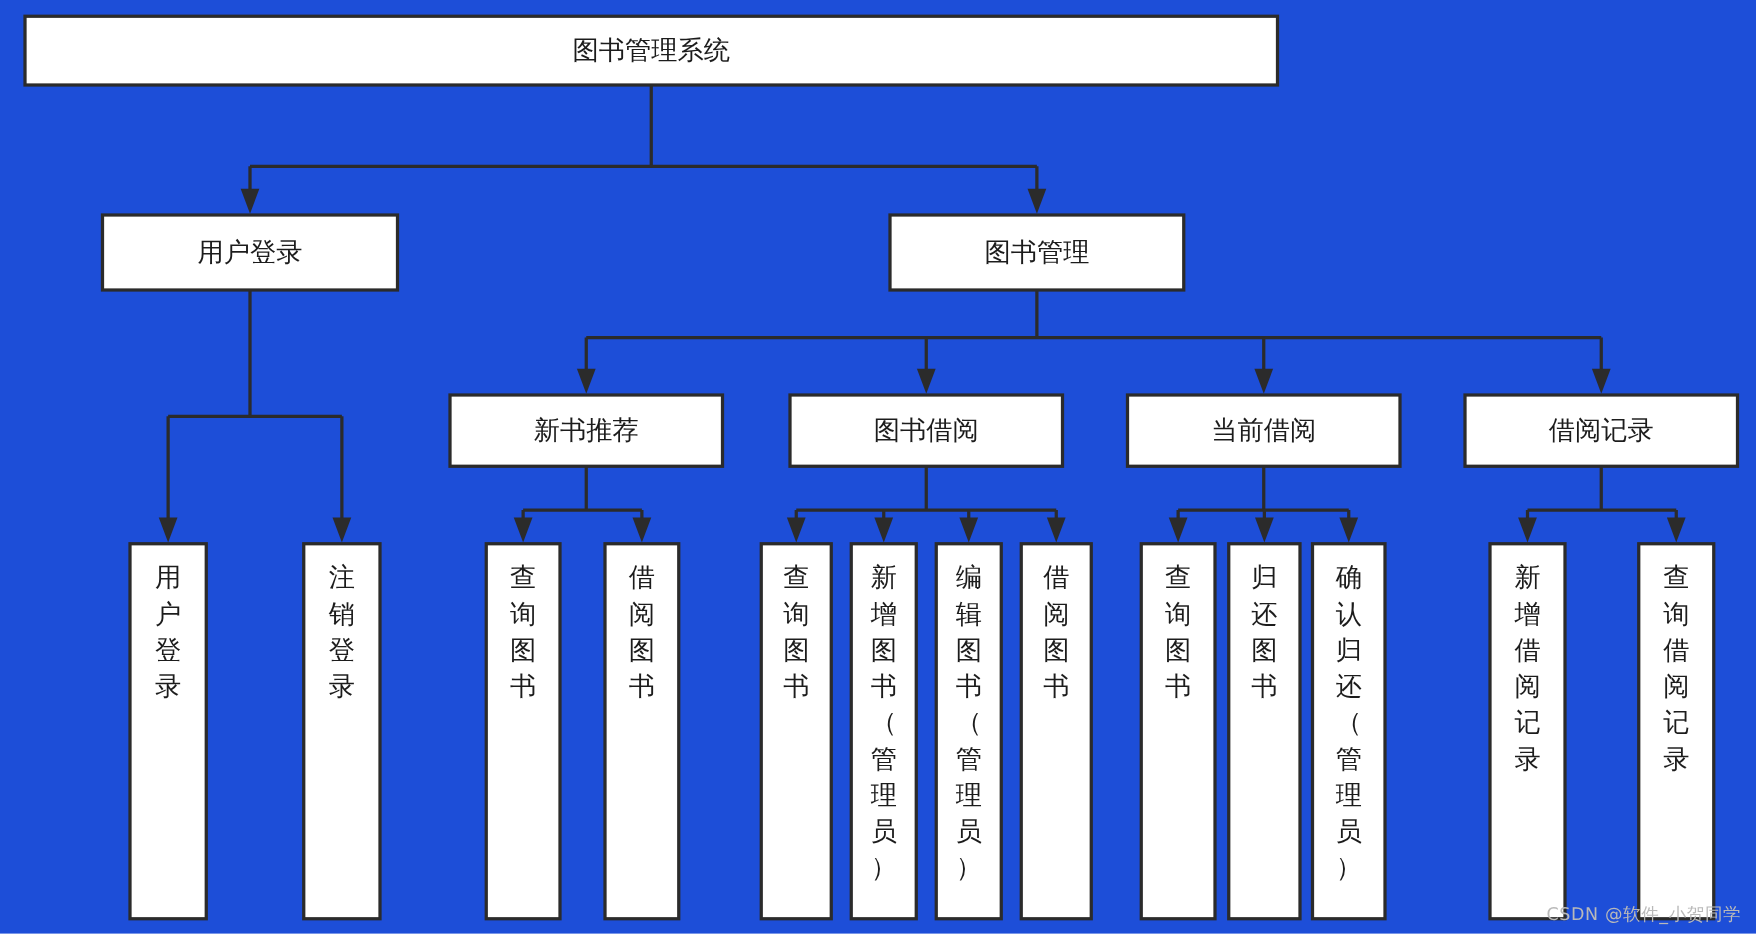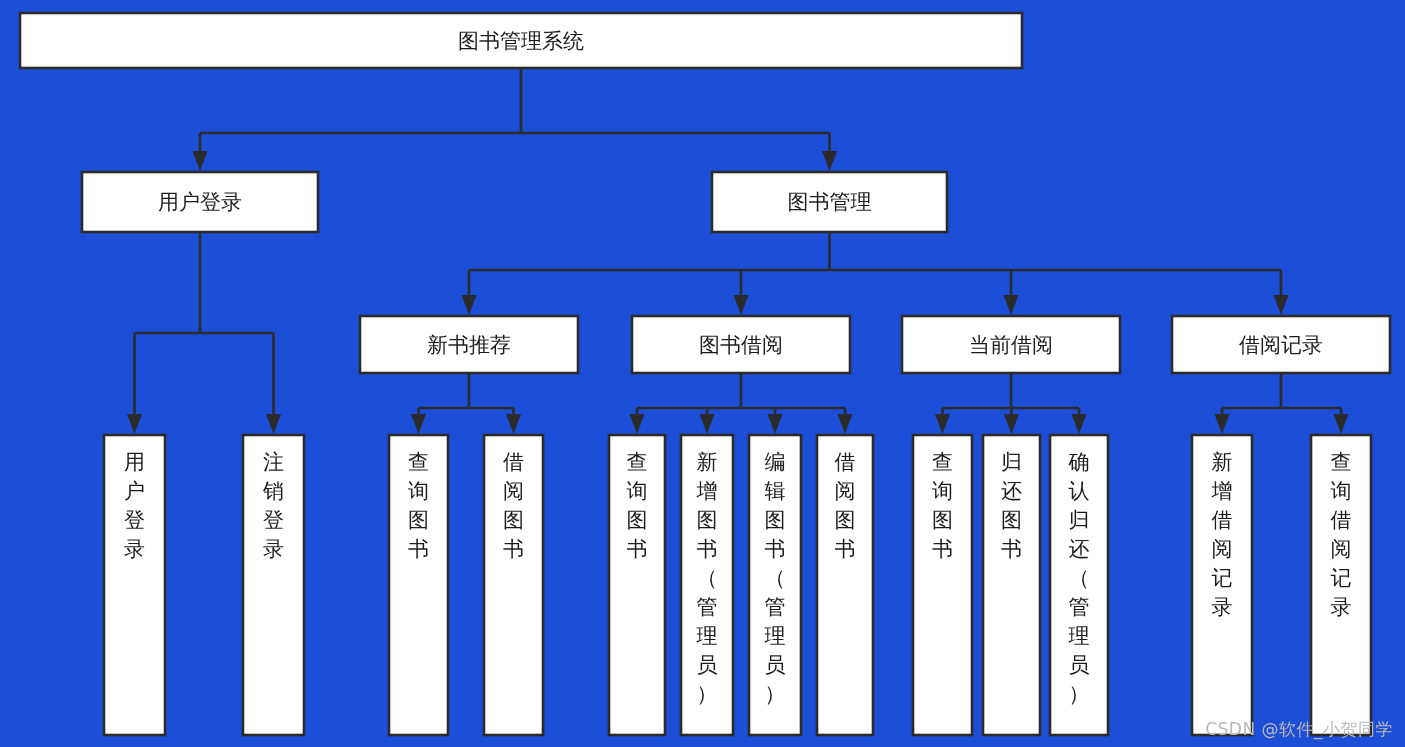--- a/index.html
+++ b/index.html
@@ -50,21 +50,21 @@
     fill: #1c1c1c;
     font-family: "DejaVu Sans", "Liberation Sans", sans-serif;
     font-size: 21px;
     text-anchor: middle;
   }
   .watermark {
     position: absolute;
     right: 12px;
     bottom: 6px;
     font-family: "DejaVu Sans", "Liberation Sans", sans-serif;
-    font-size: 17px;
+    font-size: 14px;
     color: #b9b9b9;
     white-space: nowrap;
     letter-spacing: 0.5px;
   }
 </style>
 </head>
 <body>
 
 <div id="canvas">
   <svg id="diagram-svg" viewBox="0 0 1405 747" xmlns="http://www.w3.org/2000/svg">

